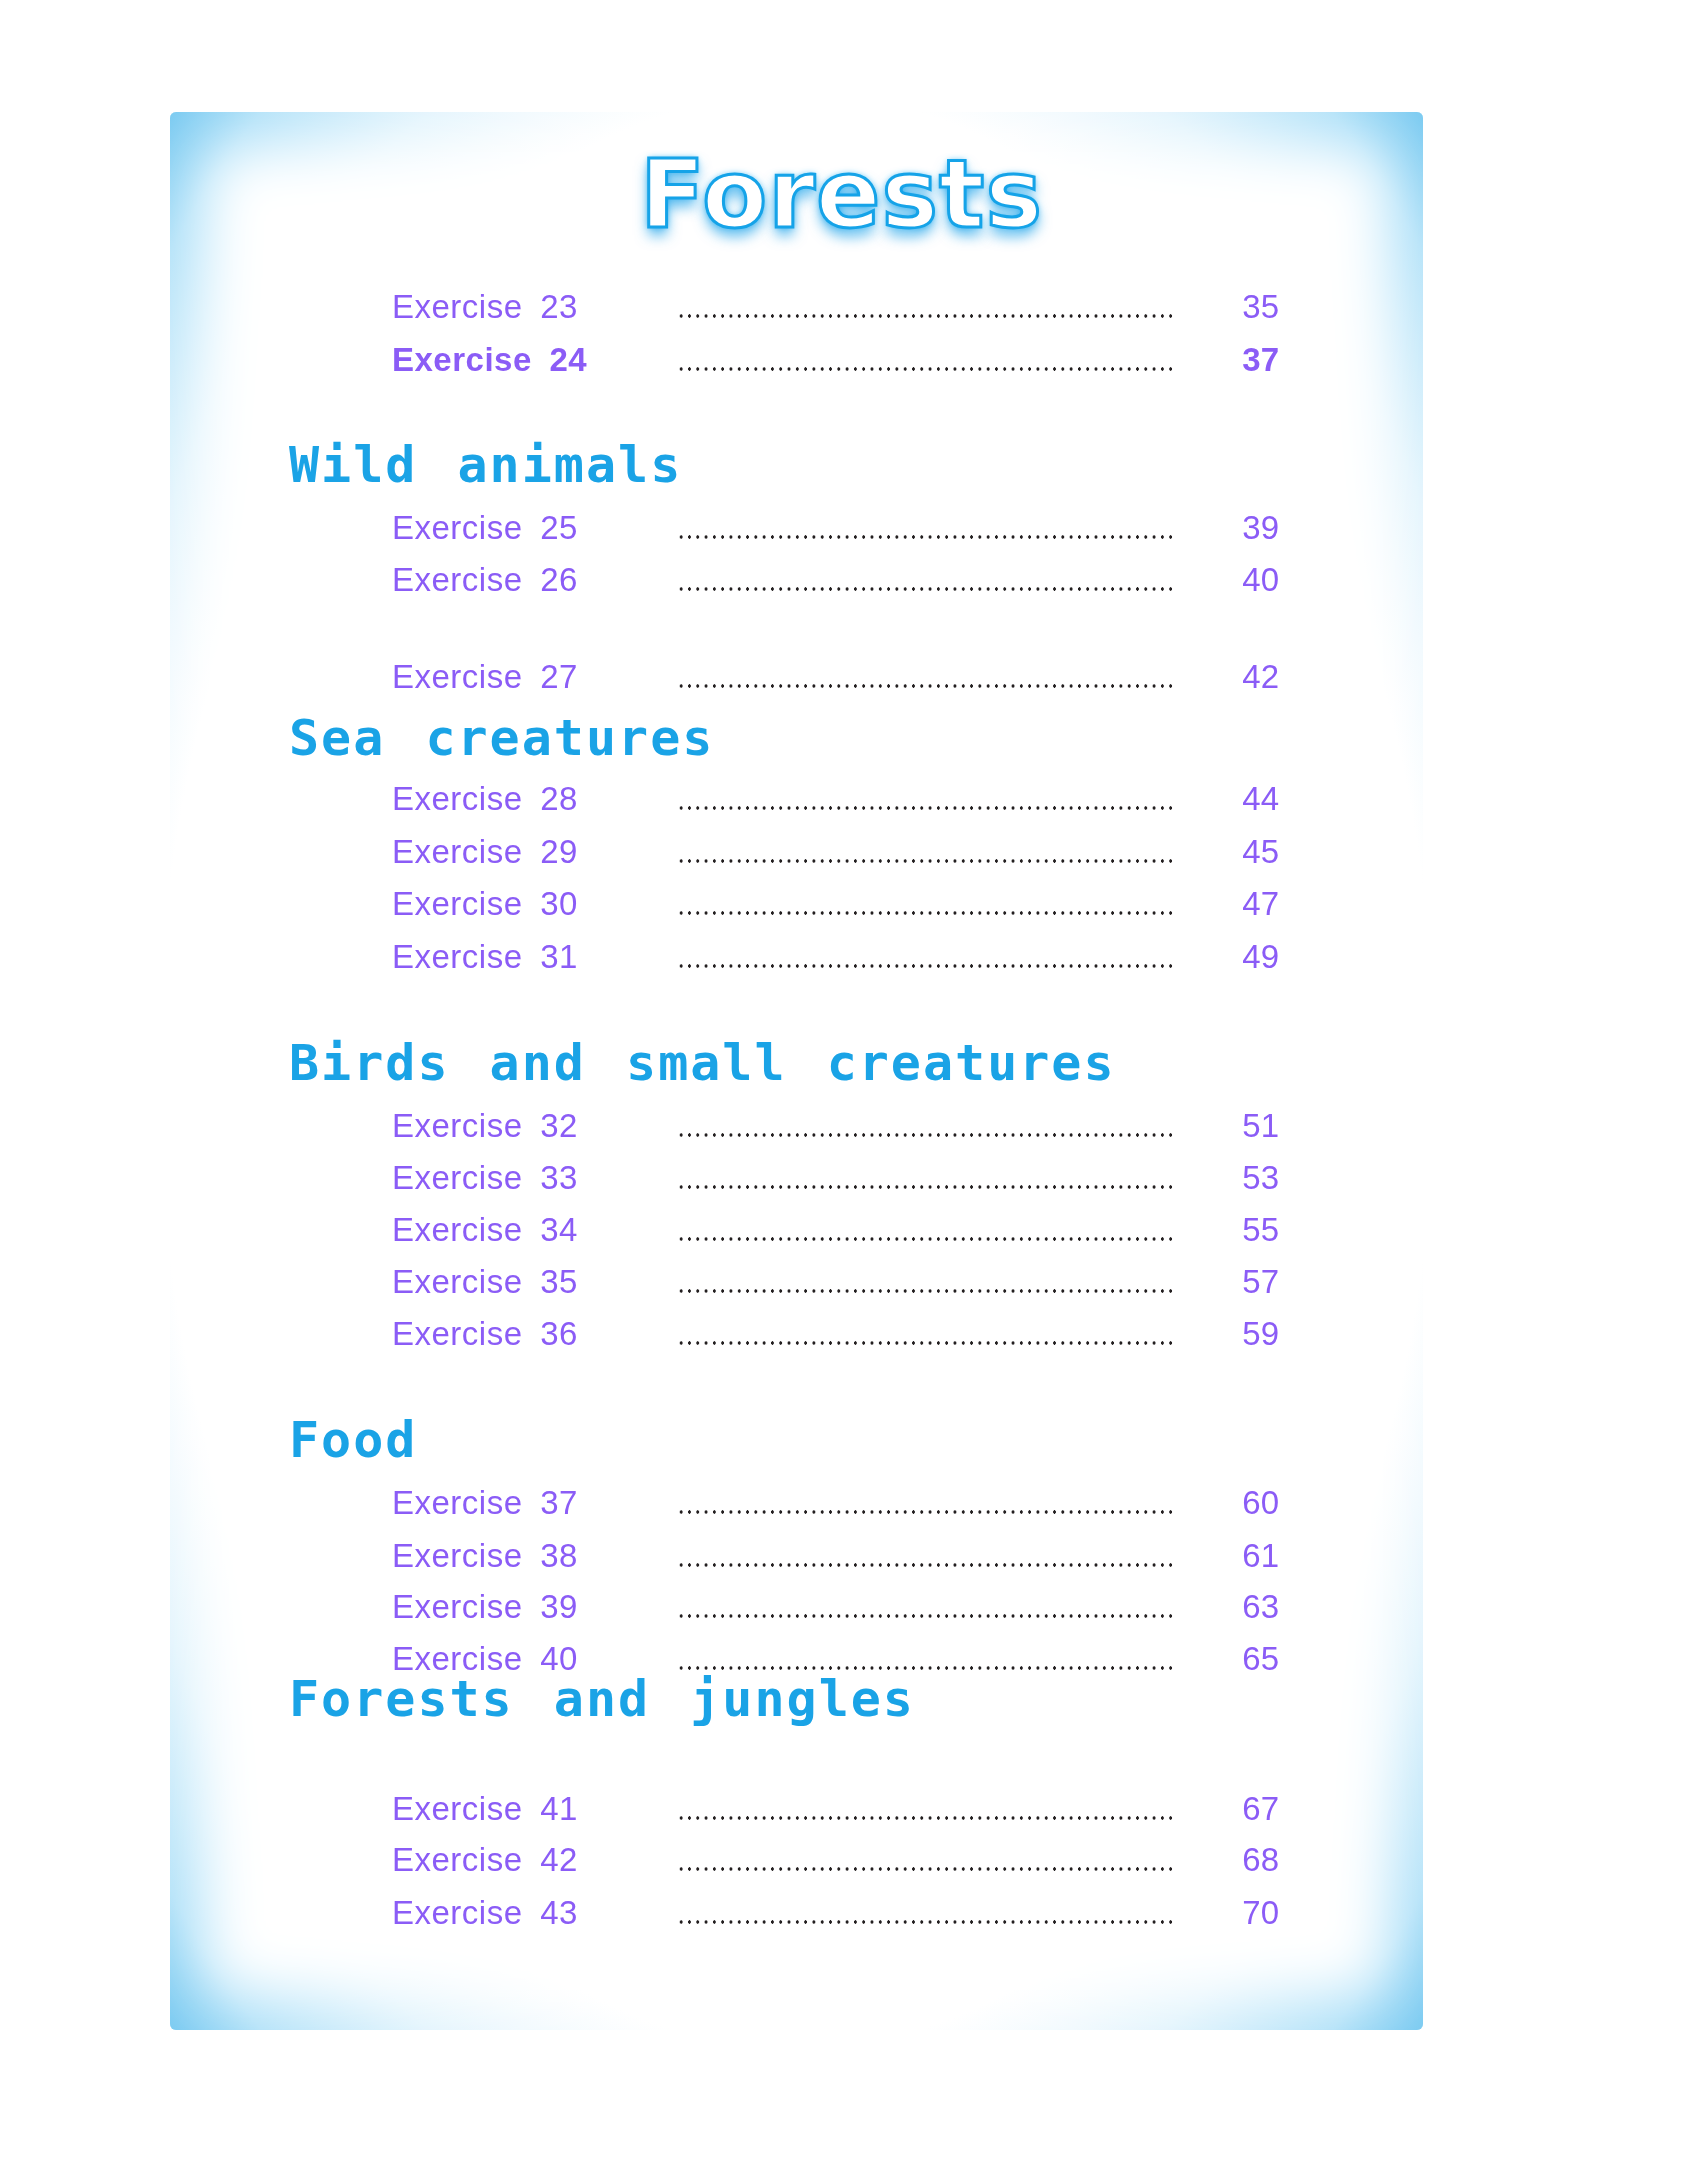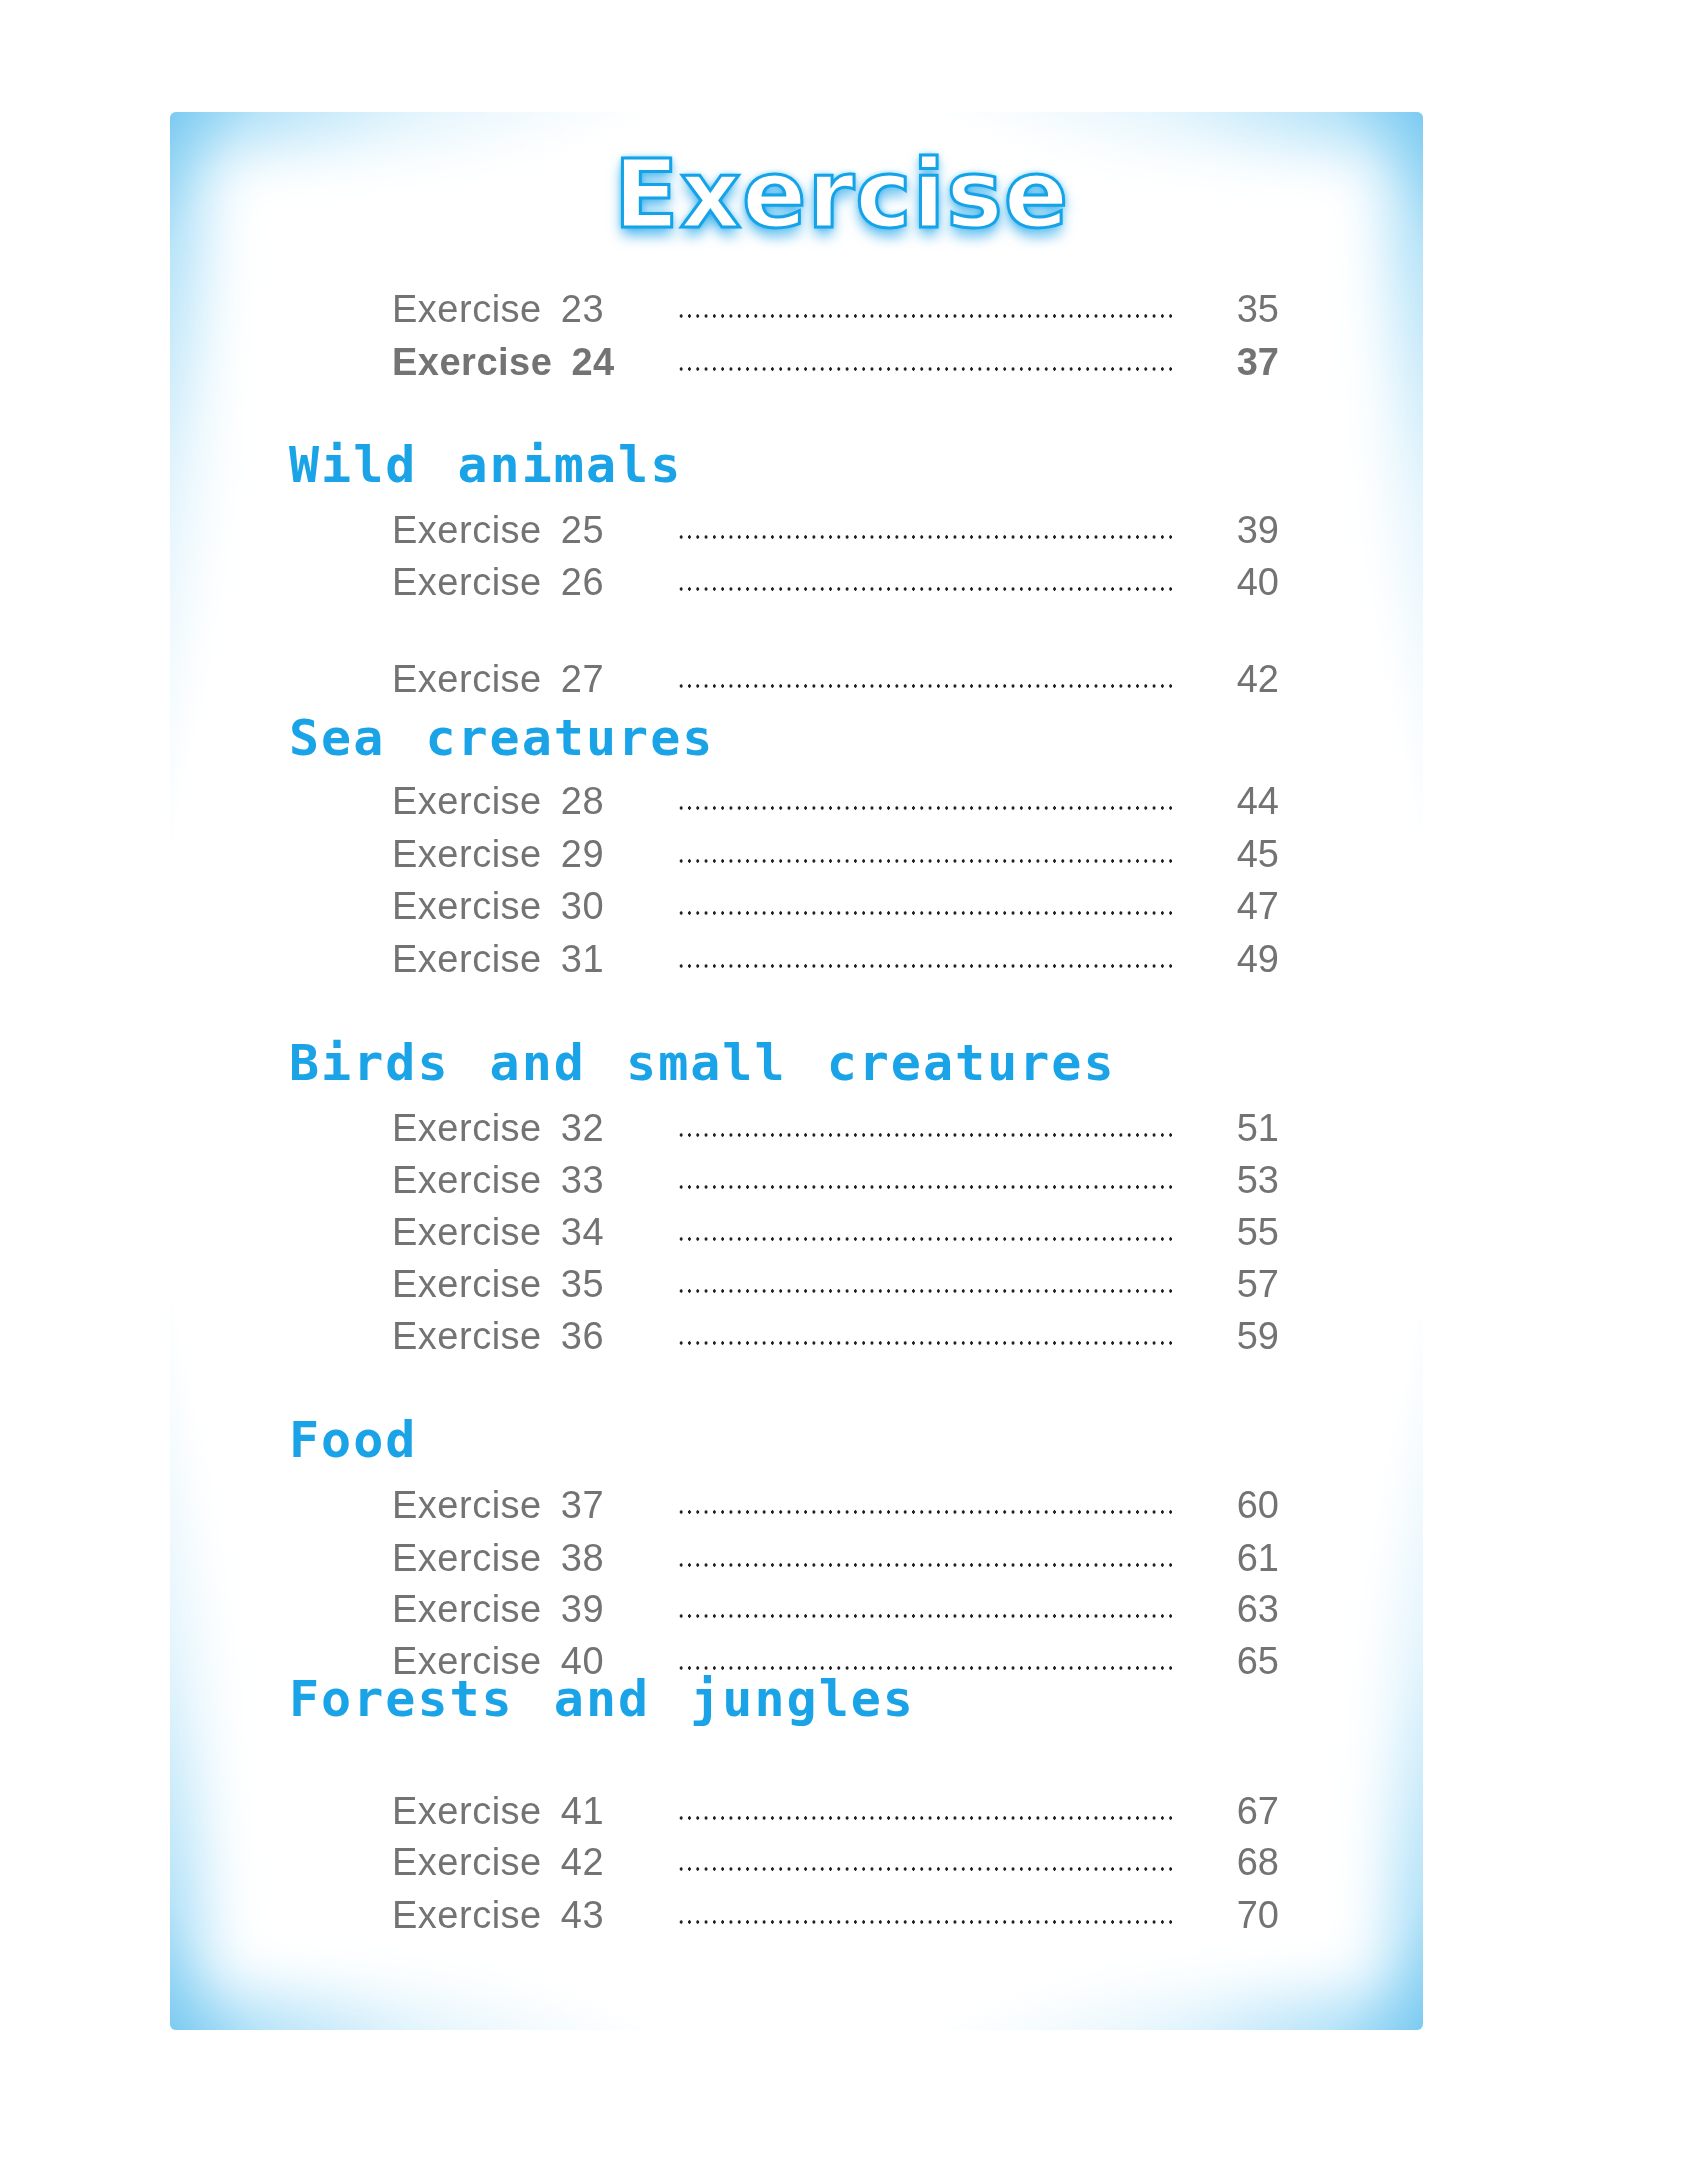--- a/index.html
+++ b/index.html
@@ -11,37 +11,37 @@
   .frame-inner { position:absolute; left:0; top:0; right:0; bottom:0; border-radius:6px;
            background: radial-gradient(ellipse at center, #ffffff 0%, #ffffff 72%, #e4f5fd 82%, #b5e3f9 93%, #7ccbf1 100%); }
   .frame-glow { position:absolute; left:40px; top:40px; right:40px; bottom:40px;
            background:#ffffff; filter: blur(28px); border-radius:30px; }
   .title { position:absolute; left:0; width:1683px; top:139px; text-align:center;
            font-family:"DejaVu Sans", sans-serif; font-weight:bold; font-size:95px; letter-spacing:1px;
            color:#ffffff; -webkit-text-stroke: 3px #15a3e8;
            text-shadow: 0 8px 14px rgba(0,150,230,0.7), 0 0 6px #5cc6f5; }
   .heading { position:absolute; left:289px; font-family:"DejaVu Sans Mono", monospace;
            font-weight:bold; font-size:50px; color:#1aa3e6; letter-spacing:2px; word-spacing:8px; }
-  .row { position:absolute; left:392px; width:891px; height:52px; font-size:38px; color:#737373;
+  .row { position:absolute; left:392px; width:891px; height:52px; font-size:33px; color:#8b5cf6;
          font-family:"Liberation Sans", sans-serif; }
   .row .label { position:absolute; left:0; top:0; letter-spacing:0.5px; word-spacing:8px; }
   .row .dots { position:absolute; left:285px; width:499px; top:26px; height:4px;
          background-image: radial-gradient(circle, #231f20 1.6px, transparent 1.8px);
          background-size:8.3px 4px; background-repeat:repeat-x; }
   .row .page { position:absolute; right:4px; top:0; text-align:center; }
 </style>
 </head>
 <body>
 
 <div class="frame">
   <div class="frame-inner"></div>
   <div class="frame-glow"></div>
 </div>
 
-<div class="title">Exercise</div>
+<div class="title">Forests</div>
 
 <div class="row" style="top:288px;">
   <span class="label">Exercise  23</span>
   <span class="dots"></span>
   <span class="page">35</span>
 </div>
 <div class="row" style="top:341px;font-weight:bold;">
   <span class="label">Exercise  24</span>
   <span class="dots"></span>
   <span class="page">37</span>

